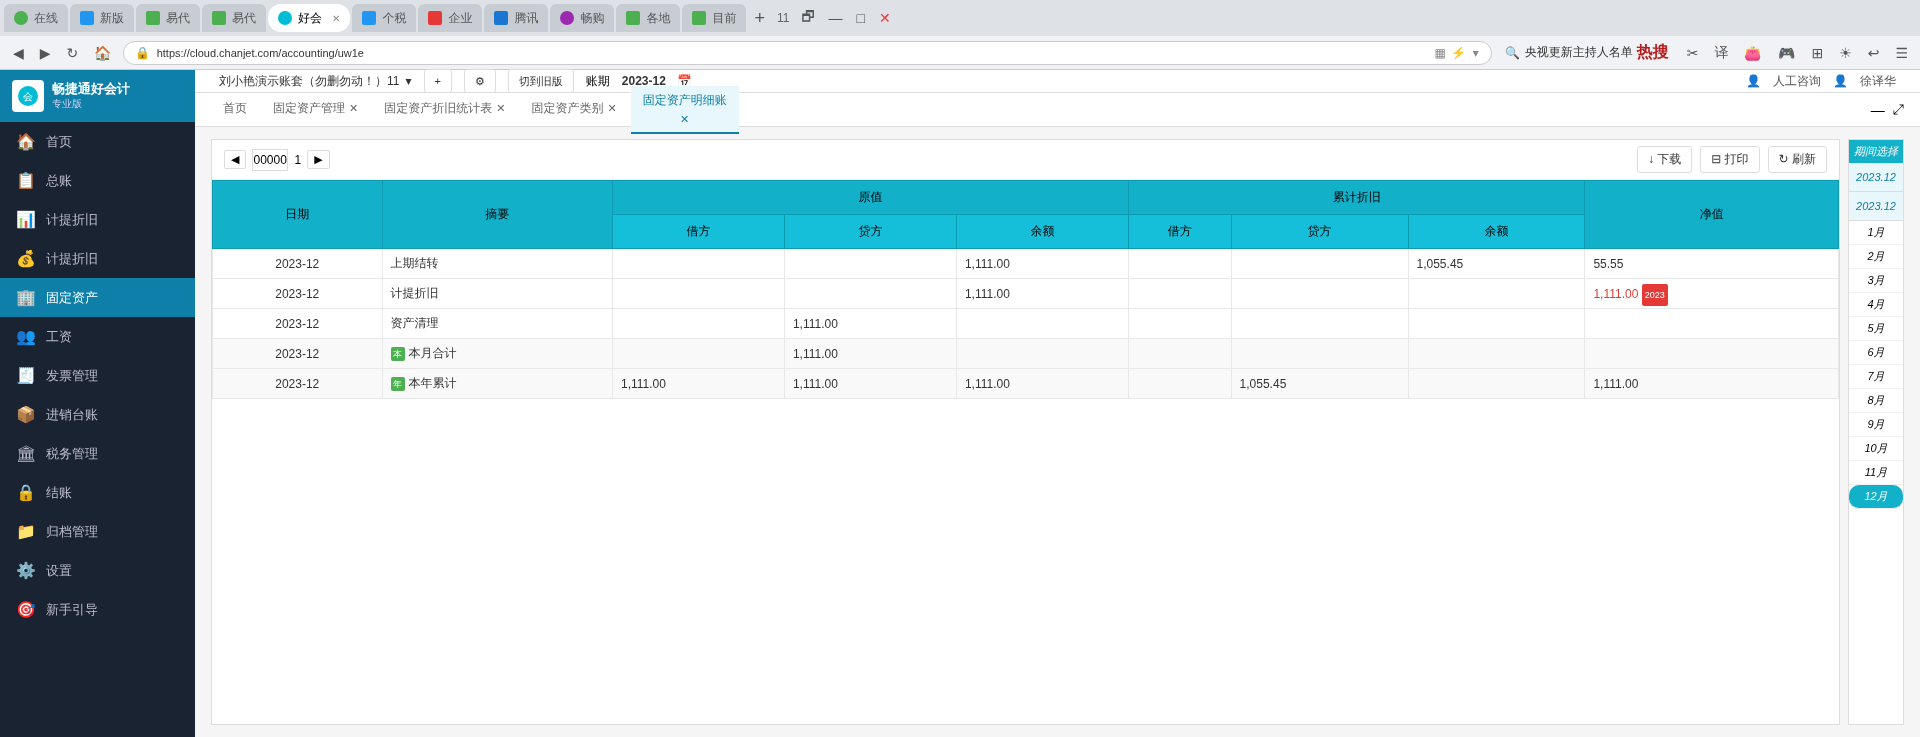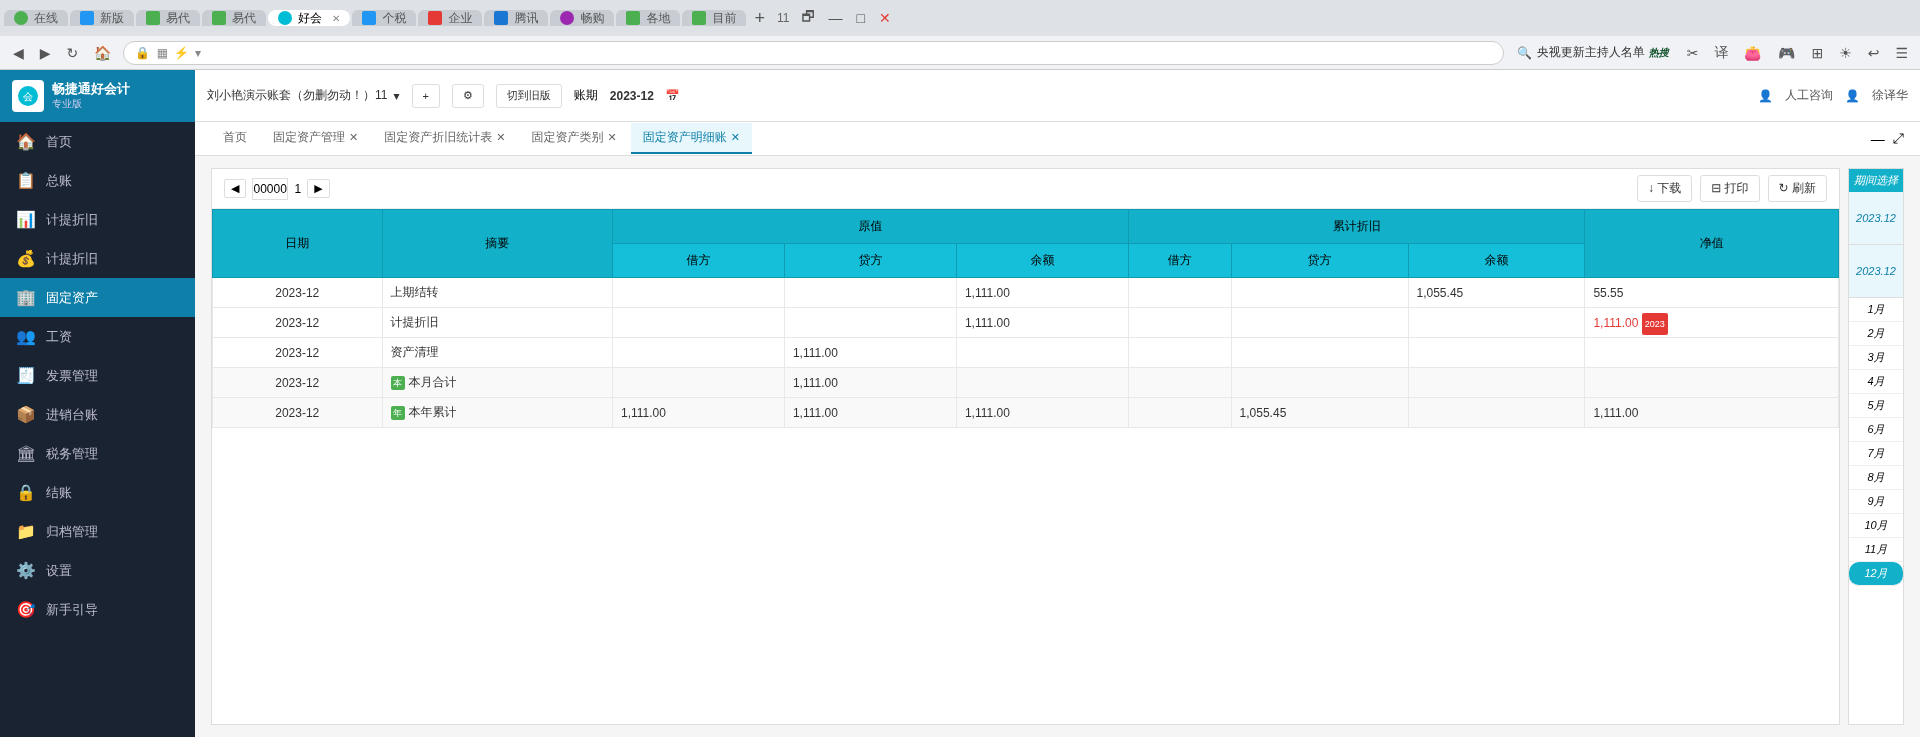--- a/index.html
+++ b/index.html
@@ -1,31 +1,31 @@
 <!DOCTYPE html>
 <html><head>
   <meta charset="utf-8">
   <style>
     * { margin: 0; padding: 0; box-sizing: border-box; }
     body { font-family: 'Microsoft YaHei', Arial, sans-serif; font-size: 12px; background: #f0f0f0; width: 1920px; height: 737px; overflow: hidden; }
 
     
     .browser-chrome { background: #dee1e6; height: 70px; }
     .tab-bar { display: flex; align-items: center; height: 36px; background: #dee1e6; padding: 0 4px; gap: 2px; }
-    .tab { display: flex; align-items: center; height: 16px; padding: 0 10px; border-radius: 6px 6px 0 0; font-size: 12px; cursor: pointer; gap: 6px; max-width: 140px; }
+    .tab { display: flex; align-items: center; height: 28px; padding: 0 10px; border-radius: 6px 6px 0 0; font-size: 12px; cursor: pointer; gap: 6px; max-width: 140px; }
     .tab.active { background: #fff; border-radius: 13px; }
     .tab.inactive { background: #c8cdd4; color: #555; }
     .tab-close { font-size: 10px; color: #888; margin-left: 4px; cursor: pointer; }
     .tab-add { background: none; border: none; font-size: 18px; cursor: pointer; color: #555; padding: 0 6px; }
     .browser-toolbar { display: flex; align-items: center; height: 34px; background: #f0f2f5; padding: 0 8px; gap: 6px; border-bottom: 1px solid #ccc; }
     .nav-btn { background: none; border: none; cursor: pointer; font-size: 14px; color: #555; padding: 2px 5px; }
     .address-bar { flex: 1; height: 24px; border: 1px solid #ccc; border-radius: 12px; padding: 0 12px; font-size: 12px; background: #fff; display: flex; align-items: center; gap: 6px; }
     .address-text { font-size: 11px; color: #333; flex: 1; }
     .search-bar { display: flex; align-items: center; gap: 4px; font-size: 12px; color: #333; padding: 0 8px; }
-    .hot-search { color: #14532d; font-weight: bold; font-size: 10px; font-style: italic; }
+    .hot-search { color: #b91c1c; font-weight: bold; font-size: 16px; }
     .toolbar-actions { display: flex; align-items: center; gap: 8px; }
     .toolbar-icon-btn { background: none; border: none; cursor: pointer; font-size: 14px; color: #555; padding: 2px 4px; }
 
     
     .app-container { display: flex; height: calc(737px - 70px); }
 
     
     .sidebar { width: 195px; background: #1a2332; color: #fff; display: flex; flex-direction: column; }
     .sidebar-header { padding: 10px 12px; background: #0e7fa8; display: flex; align-items: center; gap: 8px; }
     .sidebar-logo { width: 32px; height: 32px; background: #fff; border-radius: 4px; display: flex; align-items: center; justify-content: center; }
@@ -33,29 +33,29 @@
     .sidebar-subtitle { font-size: 10px; color: #cce; }
     .sidebar-nav { flex: 1; overflow-y: auto; }
     .sidebar-item { display: flex; align-items: center; gap: 10px; padding: 10px 16px; cursor: pointer; color: #bbc; font-size: 13px; }
     .sidebar-item.active { background: #0e7fa8; color: #fff; }
     .sidebar-item-icon { font-size: 16px; width: 20px; text-align: center; }
 
     
     .main-content { flex: 1; display: flex; flex-direction: column; background: #f5f5f5; }
 
     
-    .app-header { background: #fff; border-bottom: 1px solid #ddd; padding: 0 12px; height: 52px; display: flex; align-items: center; gap: 12px; }
+    .app-header { background: #fff; border-bottom: 1px solid #ddd; padding: 0 24px; height: 23px; display: flex; align-items: center; gap: 12px; }
     .company-selector { display: flex; align-items: center; gap: 6px; cursor: pointer; font-size: 12px; color: #333; }
     .header-btn { height: 24px; padding: 0 10px; border: 1px solid #ddd; border-radius: 3px; cursor: pointer; font-size: 11px; background: #fff; color: #333; }
     .header-actions { margin-left: auto; display: flex; align-items: center; gap: 12px; font-size: 12px; color: #555; }
 
     
     .page-tabs { display: flex; align-items: center; background: #fff; border-bottom: 1px solid #ddd; padding: 0 16px; height: 34px; gap: 2px; }
     .page-tab { display: flex; align-items: center; gap: 4px; padding: 6px 12px; font-size: 12px; cursor: pointer; border-bottom: 2px solid transparent; color: #666; white-space: nowrap; }
-    .page-tab.active { color: #0e7fa8; border-bottom-color: #0e7fa8; background: #e8f7fb; }
+    .page-tab.active { color: #0e7fa8; border-bottom-color: #0e7fa8; background: #e8f7fb; flex-direction: column; }
     .page-tab-close-icon { font-size: 11px; }
 
     
     .content-area { flex: 1; padding: 12px 16px; display: flex; gap: 8px; overflow: hidden; }
     .main-panel { flex: 1; background: #fff; border: 1px solid #ddd; display: flex; flex-direction: column; overflow: hidden; }
 
     
     .pagination-bar { display: flex; align-items: center; justify-content: space-between; padding: 6px 12px; border-bottom: 1px solid #eee; }
     .pagination-controls { display: flex; align-items: center; gap: 6px; font-size: 12px; }
     .page-nav-btn { background: none; border: 1px solid #ddd; cursor: pointer; padding: 2px 6px; border-radius: 2px; font-size: 11px; }
@@ -70,21 +70,21 @@
     .data-table th.sub-header { background: #16bfd9; }
     .data-table td { text-align: center; padding: 6px 8px; border: 1px solid #e8e8e8; color: #333; }
     .data-table td.text-left { text-align: left; }
     .data-table td.text-right { text-align: left; }
     .summary-row td { background: #f9f9f9; }
     .row-icon { display: inline-block; width: 14px; height: 14px; background: #4caf50; color: #fff; font-size: 9px; border-radius: 2px; text-align: center; line-height: 14px; margin-right: 4px; }
 
     
     .period-panel { width: 56px; background: #fff; border: 1px solid #ddd; display: flex; flex-direction: column; font-size: 11px; font-style: italic; }
     .period-panel-header { background: #12b0c9; color: #fff; text-align: center; padding: 4px 2px; font-size: 11px; }
-    .period-year { background: #e8f7fb; text-align: center; padding: 20px 2px; color: #0e7fa8; font-size: 11px; border-bottom: 1px solid #ddd; }
+    .period-year { background: #e8f7fb; text-align: center; padding: 8px 2px; color: #0e7fa8; font-size: 11px; border-bottom: 1px solid #ddd; }
     .period-month { text-align: center; padding: 4px 2px; cursor: pointer; border-bottom: 1px solid #f0f0f0; }
     .period-month.active { background: #12b0c9; color: #fff; border-radius: 10px; }
   </style>
 </head>
 <body>
 
 <div class="browser-chrome">
   <div class="tab-bar">
     <div class="tab inactive">
       <span style="width:14px;height:14px;background:#4caf50;border-radius:50%;display:inline-block;"></span>
@@ -138,20 +138,21 @@
     <span style="font-size:14px;color:#555;padding:0 6px;cursor:pointer;">□</span>
     <span style="font-size:14px;color:#e53935;padding:0 6px;cursor:pointer;">✕</span>
   </div>
   <div class="browser-toolbar">
     <button class="nav-btn">◀</button>
     <button class="nav-btn">▶</button>
     <button class="nav-btn">↻</button>
     <button class="nav-btn">🏠</button>
     <div class="address-bar">
       <span style="color:#4caf50;font-size:12px;">🔒</span>
+      <span class="address-text">https://cloud.chanjet.com/accounting/uw1e</span>
       <span style="font-size:12px;color:#888;">▦</span>
       <span style="font-size:12px;color:#888;">⚡</span>
       <span style="font-size:12px;color:#888;">▾</span>
     </div>
     <div class="search-bar">
       <span>🔍</span>
       <span>央视更新主持人名单</span>
       <span class="hot-search">热搜</span>
     </div>
     <div class="toolbar-actions">

